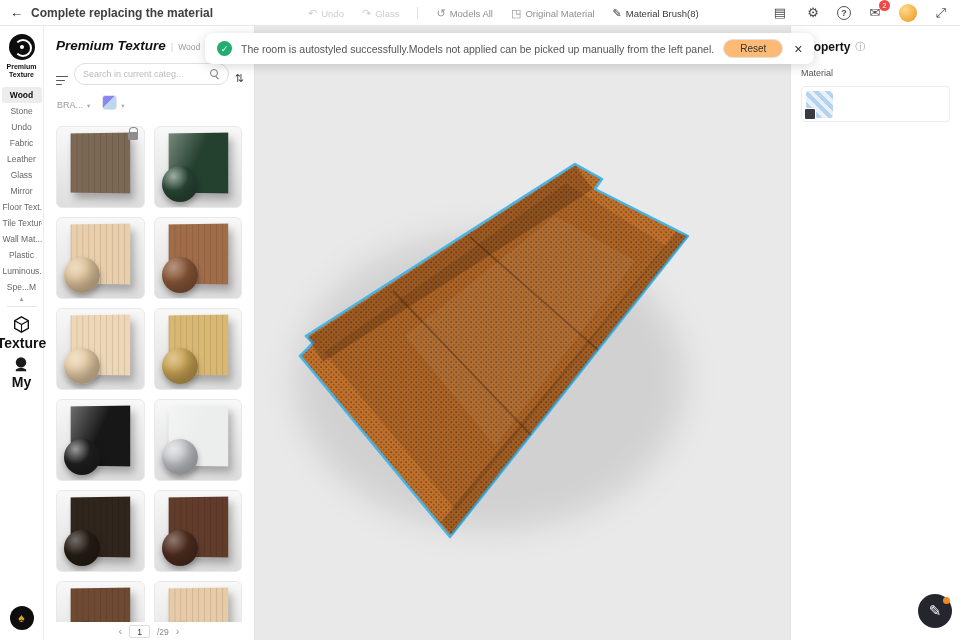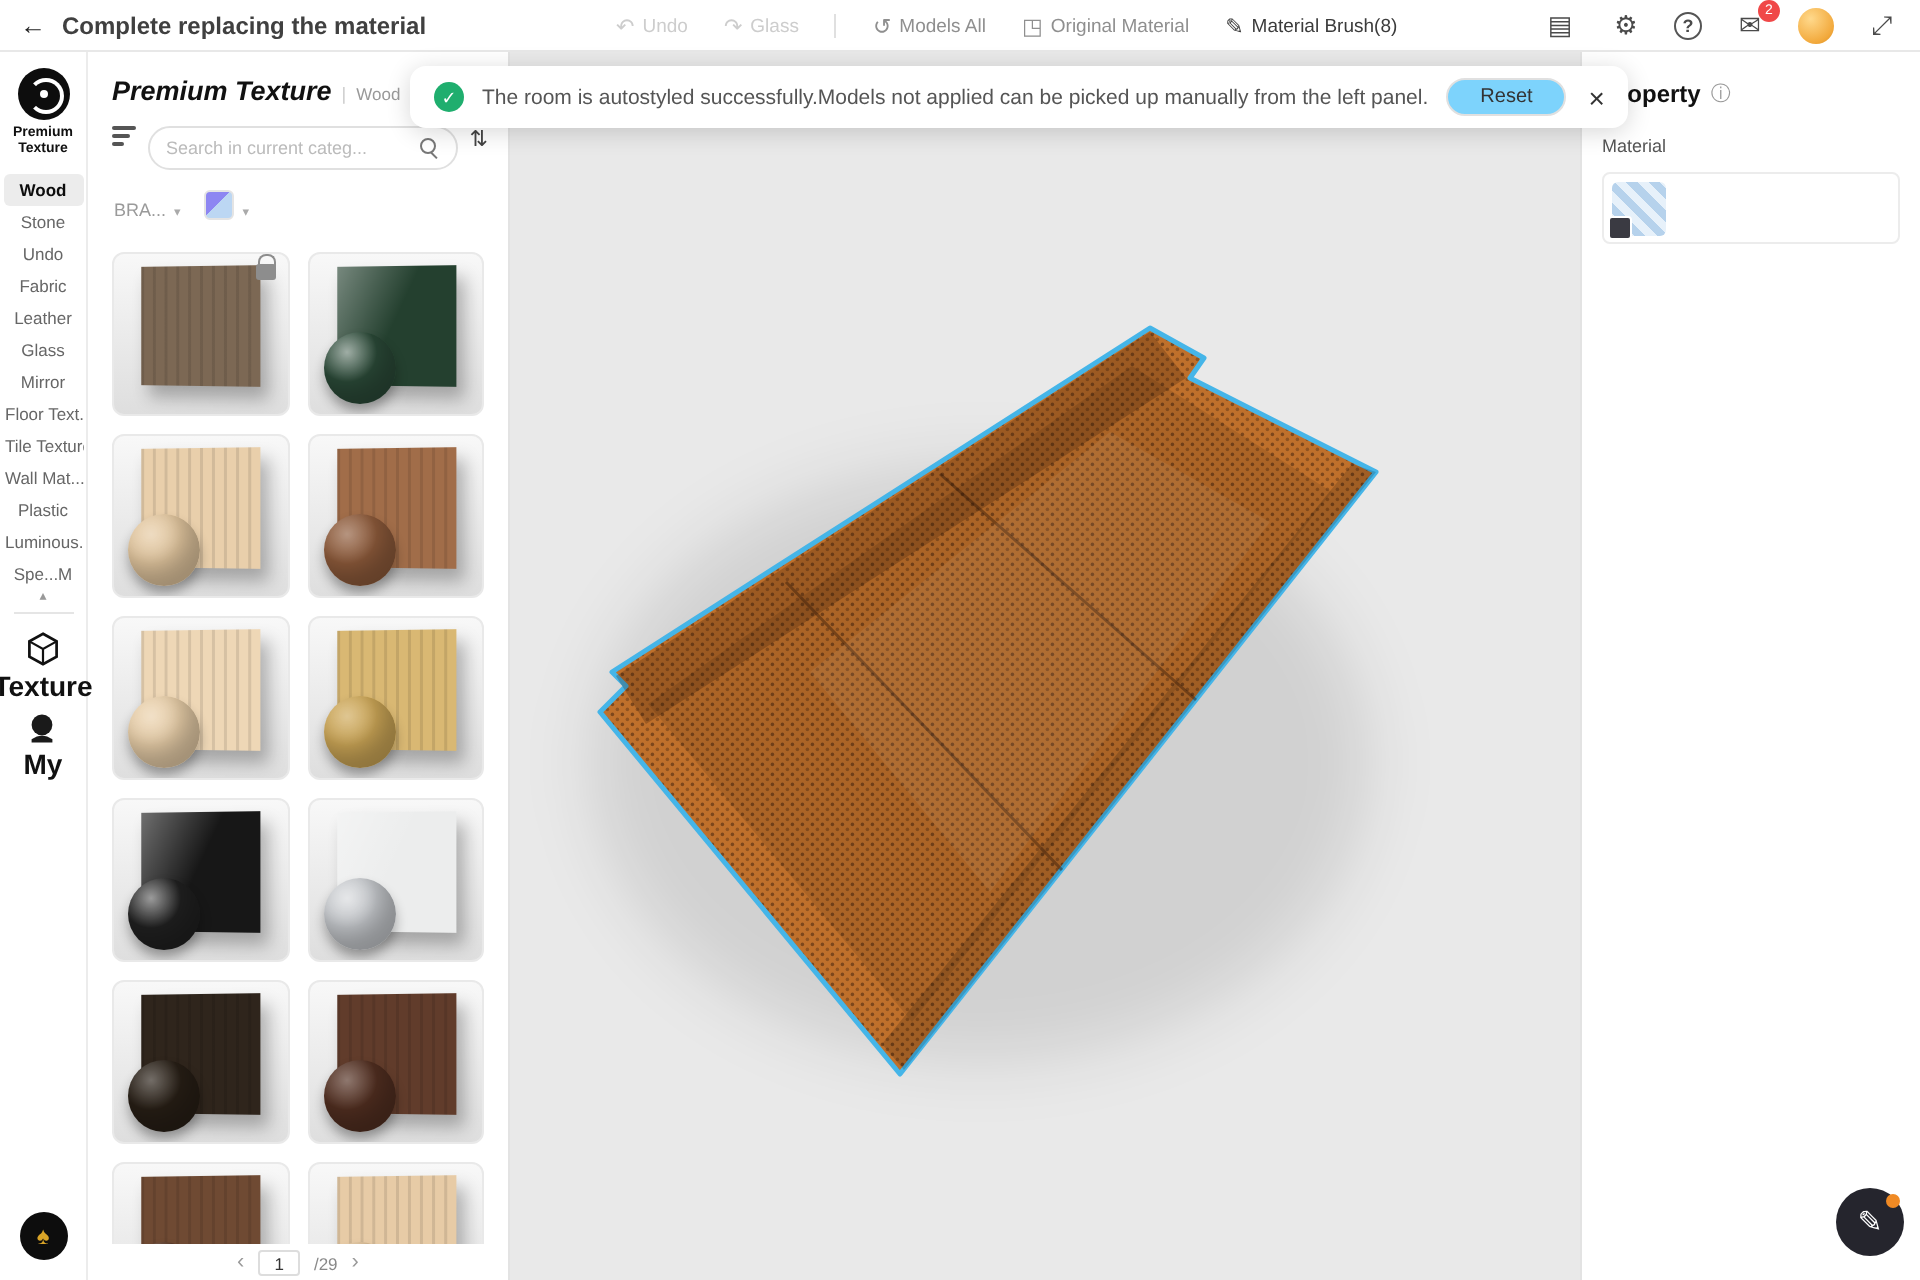--- a/index.html
+++ b/index.html
@@ -52,21 +52,21 @@
                  background:#0d0d0d; display:flex; align-items:center; justify-content:center;
                  color:#d9a427; font-size:12px; cursor:pointer; }
 
   
   #panel { position:absolute; top:26px; left:44px; bottom:0; width:211px; background:#fff;
            border-right:1px solid #e3e3e3; z-index:10; }
   .phead { display:flex; align-items:baseline; gap:5px; padding:12px 12px 0 12px; }
   .ptitle { font-size:13.5px; font-weight:bold; font-style:italic; color:#111; }
   .psub-div { font-size:9px; color:#ccc; }
   .psub { font-size:8.5px; color:#999; }
-  .search-row { display:flex; align-items:flex-start; gap:6px; margin:10px 10px 0 12px; }
+  .search-row { display:flex; align-items:flex-end; gap:6px; margin:10px 10px 0 12px; }
   .filter-ic { display:flex; flex-direction:column; gap:2.5px; cursor:pointer; }
   .filter-ic i { display:block; height:1.5px; background:#555; border-radius:1px; }
   .filter-ic i:nth-child(1){ width:12px; } .filter-ic i:nth-child(2){ width:9px; } .filter-ic i:nth-child(3){ width:6px; }
   .search-box { flex:1; display:flex; align-items:center; border:1px solid #e0e0e0; border-radius:11px;
                 height:22px; padding:0 8px; gap:4px; background:#fff; }
   .search-box input { flex:1; border:none; outline:none; font-size:9px; color:#666; min-width:0;
                       font-family:inherit; background:transparent; }
   .search-box input::placeholder { color:#bbb; }
   .mag { position:relative; width:10px; height:10px; flex:none; cursor:pointer; }
   .mag::before { content:""; position:absolute; left:0; top:0; width:6px; height:6px;
@@ -116,21 +116,21 @@
   .mat-swatch::after { content:""; position:absolute; left:-2px; bottom:-2px; width:10px; height:10px;
                        background:#3a3a42; border-radius:2px; border:1.5px solid #fff; }
 
   
   #toast { position:absolute; left:205px; top:33px; height:31px; background:#fff; border-radius:8px;
            box-shadow:0 2px 12px rgba(0,0,0,.16); display:flex; align-items:center; gap:9px;
            padding:0 12px; z-index:40; }
   .toast-check { width:15px; height:15px; border-radius:50%; background:#1fae6e; color:#fff;
                  font-size:9px; display:flex; align-items:center; justify-content:center; flex:none; }
   .toast-msg { font-size:10.5px; color:#555; white-space:nowrap; }
-  .toast-reset { border:1px solid #e0e0e0; background:#7dd3fc; border-radius:11px; font-size:10px;
+  .toast-reset { border:1px solid #e0e0e0; background:#fdba74; border-radius:11px; font-size:10px;
                  color:#333; padding:3px 16px; cursor:pointer; font-family:inherit; }
   .toast-close { font-size:14px; color:#333; cursor:pointer; margin-left:2px; line-height:1; }
 
   
   #fab { position:absolute; right:8px; bottom:12px; width:34px; height:34px; border-radius:50%;
          background:#25252d; color:#fff; display:flex; align-items:center; justify-content:center;
          font-size:15px; cursor:pointer; z-index:50; border:none; }
   #fab::after { content:""; position:absolute; top:3px; right:2px; width:7px; height:7px;
                 border-radius:50%; background:#f08a24; }
 </style>

